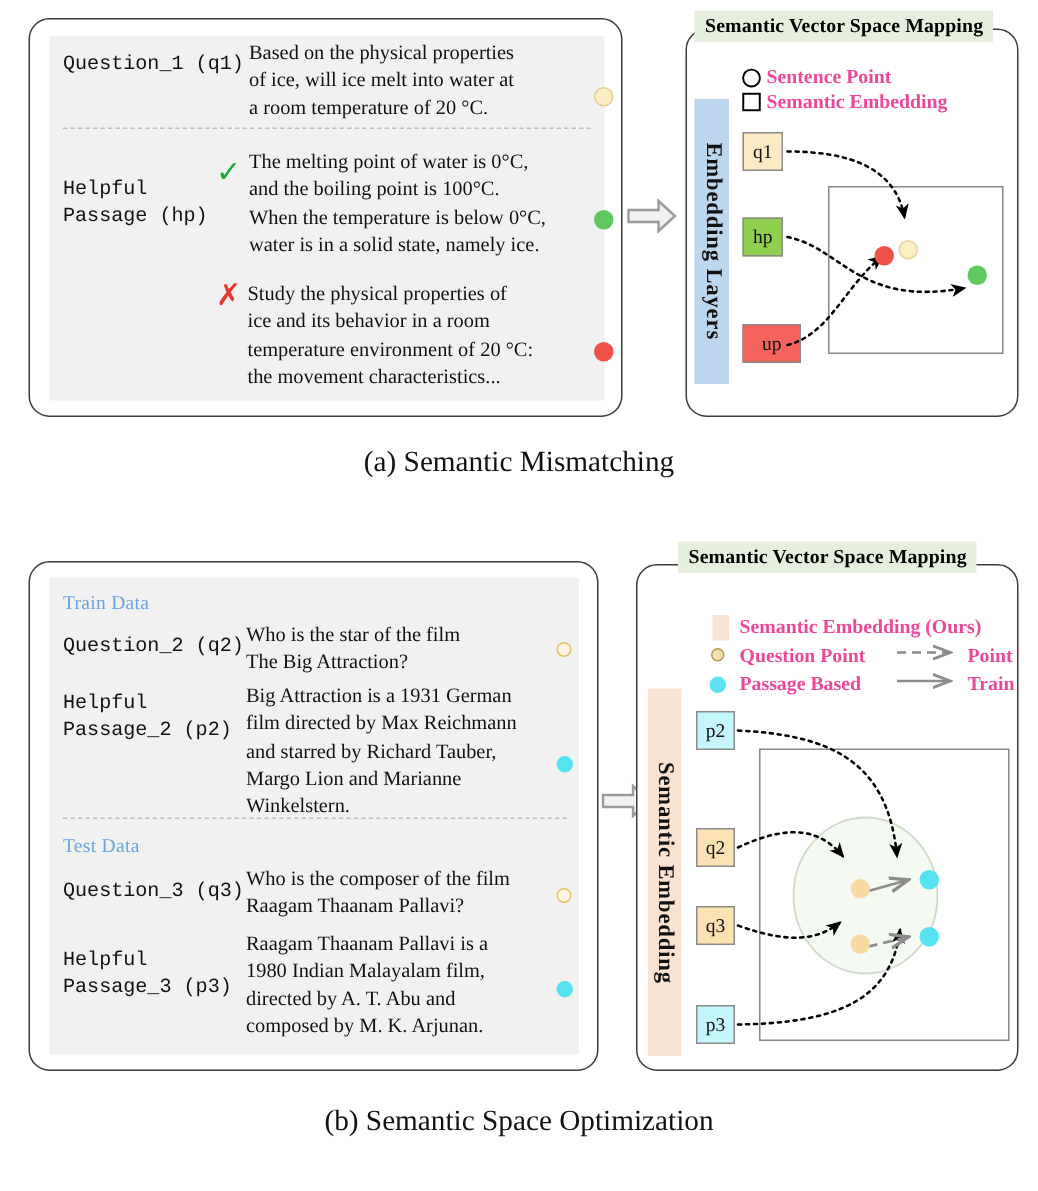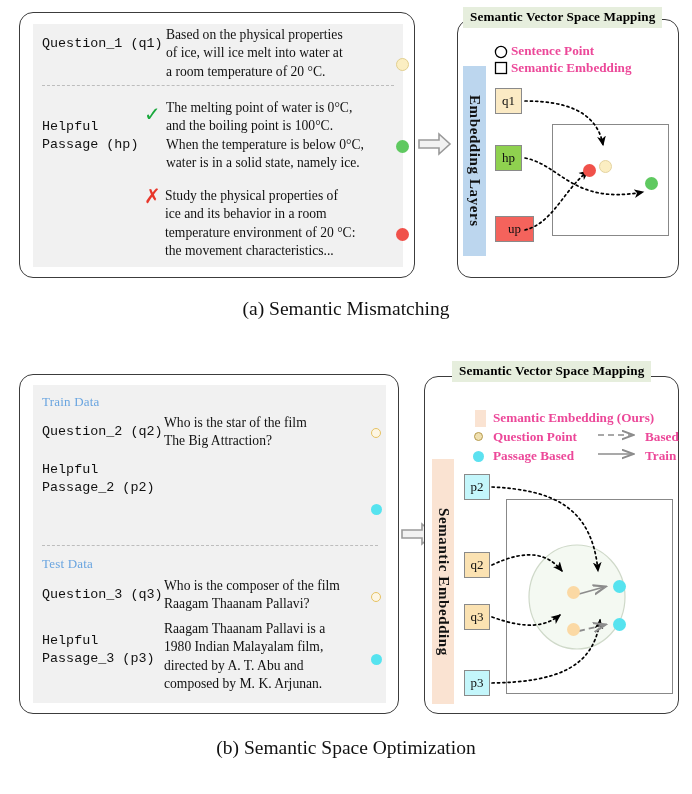--- a/index.html
+++ b/index.html
@@ -220,20 +220,25 @@
 
   <div class="sectlabel" style="left:42px;top:394px;">Train Data</div>
 
   <div class="lbl" style="left:42px;top:423px;width:122px;">Question_2 (q2)</div>
   <div class="body" style="left:164px;top:414px;width:210px;">Who is the star of the film
 The Big Attraction?</div>
   <div class="dot" style="left:371px;top:428px;width:10px;height:10px;background:#fdf6e4;border:1.6px solid #e6c263;"></div>
 
   <div class="lbl" style="left:42px;top:461px;width:130px;">Helpful
 Passage_2 (p2)</div>
+  <div class="body" style="left:164px;top:455px;width:220px;">Big Attraction is a 1931 German
+film directed by Max Reichmann
+and starred by Richard Tauber,
+Margo Lion and Marianne
+Winkelstern.</div>
   <div class="dot" style="left:371px;top:504px;width:11px;height:11px;background:#56e3ef;"></div>
 
   <div class="divider" style="left:42px;top:545px;width:336px;"></div>
 
   <div class="sectlabel" style="left:42px;top:556px;">Test Data</div>
 
   <div class="lbl" style="left:42px;top:586px;width:122px;">Question_3 (q3)</div>
   <div class="body" style="left:164px;top:577px;width:215px;">Who is the composer of the film
 Raagam Thaanam Pallavi?</div>
   <div class="dot" style="left:371px;top:592px;width:10px;height:10px;background:#fdf6e4;border:1.6px solid #e6c263;"></div>
@@ -267,21 +272,21 @@
   <div class="legend-item" style="left:493px;top:448px;">Passage Based</div>
 
   <svg class="ovl" width="50" height="14" style="left:598px;top:428px;">
     <defs>
       <marker id="ah-gray" markerWidth="8" markerHeight="8" refX="6" refY="3.2" orient="auto" markerUnits="strokeWidth">
         <path d="M0,0.6 L7,3.2 L0,5.8" fill="none" stroke="#8c8c8c" stroke-width="1.1"></path>
       </marker>
     </defs>
     <line x1="0" y1="7" x2="34" y2="7" stroke="#8c8c8c" stroke-width="1.7" stroke-dasharray="6,4" marker-end="url(#ah-gray)"></line>
   </svg>
-  <div class="legend-item" style="left:645px;top:429px;">Based</div>
+  <div class="legend-item" style="left:645px;top:429px;">Point</div>
 
   <svg class="ovl" width="50" height="14" style="left:598px;top:447px;">
     <line x1="0" y1="7" x2="34" y2="7" stroke="#8c8c8c" stroke-width="1.7" marker-end="url(#ah-gray)"></line>
   </svg>
   <div class="legend-item" style="left:645px;top:448px;">Train</div>
 
   <div class="plotbox" style="left:506px;top:499px;width:167px;height:195px;"></div>
 
   <svg class="ovl" width="110" height="110" style="left:527px;top:541px;">
     <ellipse cx="50" cy="56" rx="48" ry="52" fill="#f4f9f2" stroke="#cfd9c9" stroke-width="1.2"></ellipse>

